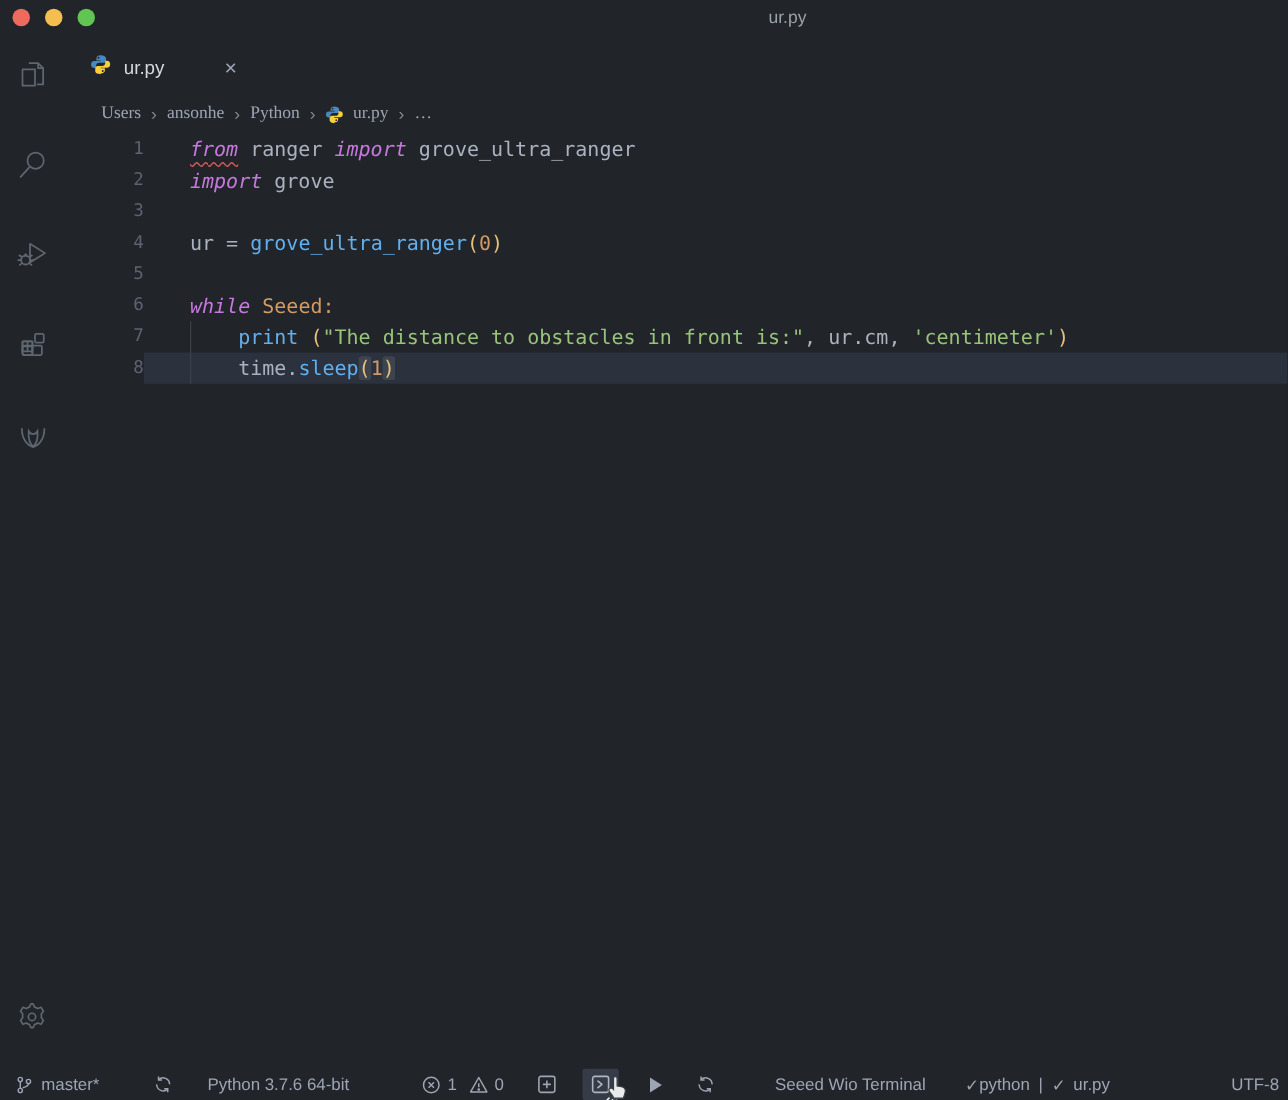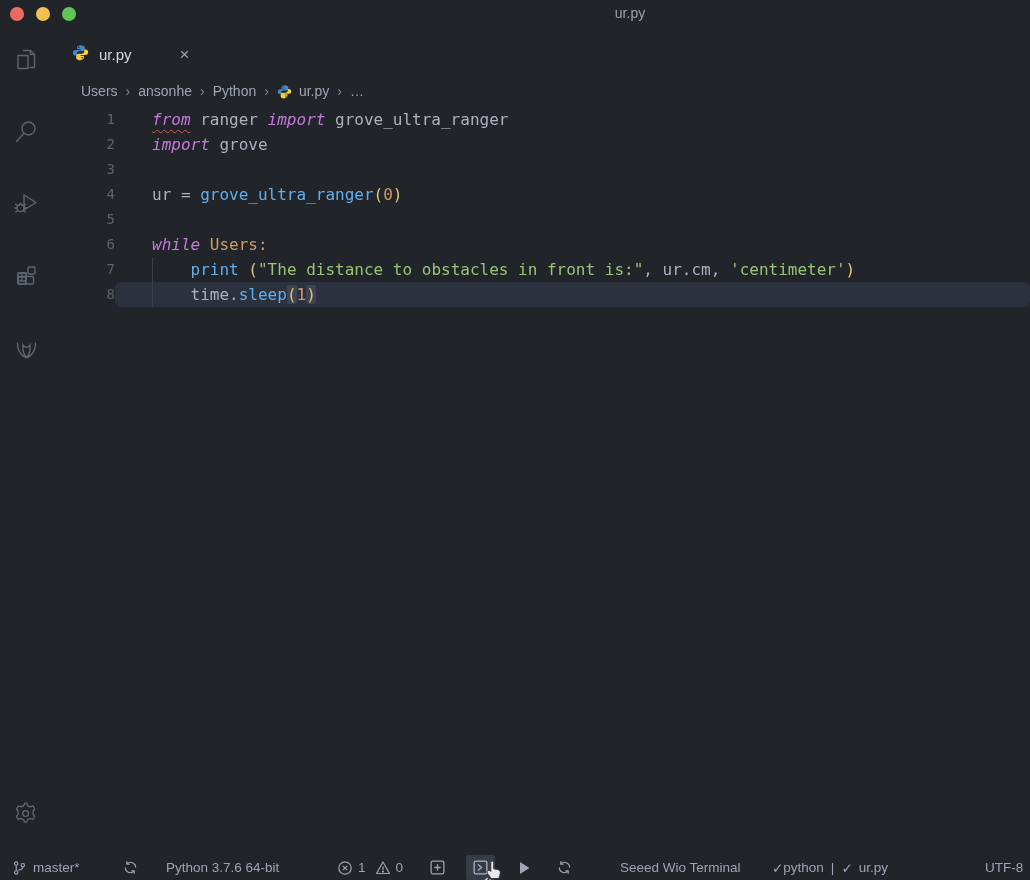--- a/index.html
+++ b/index.html
@@ -23,29 +23,29 @@
   .act-icon { position:absolute; left:13px; width:27px; height:27px; color:#5e6670; cursor:pointer; }
   .act-icon svg { width:100%; height:100%; stroke:#5e6670; fill:none; stroke-width:1.4; }
   .gear-icon svg { stroke-width:1.2; }
   
   .tab { position:absolute; top:40px; left:72px; height:28px; display:flex; align-items:center; }
   .tab-label { margin-left:10px; font-size:15px; color:#d6dae0; }
   .tab-close { margin-left:48px; font-size:17px; color:#9da5b4; cursor:pointer; line-height:1; }
   .breadcrumb { position:absolute; top:82px; left:81px; display:flex; align-items:center;
                 font-size:14px; color:#9da5b4; }
   .breadcrumb .sep { margin:0 8px; color:#848b96; font-size:14px; }
-  .breadcrumb .crumb { cursor:pointer; }
+  .breadcrumb .crumb { cursor:pointer;font-family:Liberation Serif, serif; }
   .crumb-pyicon { margin-right:7px; position:relative; top:2px; }
   
   .editor { position:absolute; top:107px; left:52px; right:0; bottom:25px; }
   .code-line { display:flex; height:25px; line-height:25px;
                font-family:"DejaVu Sans Mono", monospace; font-size:16px; white-space:pre; }
   .ln { flex:none; width:63px; text-align:right; color:#5c6370; font-size:14px; }
   .lc { flex:1; padding-left:37px; }
-  .code-line.active .lc { background:#2b313d;border-radius:6px; }
+  .code-line.active .lc { background:#2b313d; }
   .kw  { color:#c678dd; font-style:italic;margin-top:10px; }
   .fg  { color:#abb2bf; }
   .fn  { color:#61afef; }
   .str { color:#98c379; }
   .num { color:#d19a66; }
   .par { color:#e5c07b; }
   .boxed { background:#3d4450; border-radius:2px; }
   .u-squiggle { text-decoration:underline wavy #d05a56 1px; text-underline-offset:4px; }
   .indent-guide { position:absolute; left:100px; top:150px; width:1px; height:50px; background:#3a414b; }
   
@@ -143,21 +143,21 @@
   <span class="crumb">…</span>
 </div>
 
 <div class="editor">
   <div>
       <div class="code-line"><span class="ln">1</span><span class="lc"><span class="kw u-squiggle">from</span><span class="fg"> ranger </span><span class="kw">import</span><span class="fg"> grove_ultra_ranger</span></span></div>
       <div class="code-line"><span class="ln">2</span><span class="lc"><span class="kw">import</span><span class="fg"> grove</span></span></div>
       <div class="code-line"><span class="ln">3</span><span class="lc"></span></div>
       <div class="code-line"><span class="ln">4</span><span class="lc"><span class="fg">ur = </span><span class="fn">grove_ultra_ranger</span><span class="par">(</span><span class="num">0</span><span class="par">)</span></span></div>
       <div class="code-line"><span class="ln">5</span><span class="lc"></span></div>
-      <div class="code-line"><span class="ln">6</span><span class="lc"><span class="kw">while</span><span class="fg"> </span><span class="num">Users:</span></span></div>
+      <div class="code-line"><span class="ln">6</span><span class="lc"><span class="kw">while</span><span class="fg"> </span><span class="num">Seeed:</span></span></div>
       <div class="code-line"><span class="ln">7</span><span class="lc"><span class="fg">    </span><span class="fn">print</span><span class="fg"> </span><span class="par">(</span><span class="str">"The distance to obstacles in front is:"</span><span class="fg">, ur.cm, </span><span class="str">'centimeter'</span><span class="par">)</span></span></div>
       <div class="code-line active"><span class="ln">8</span><span class="lc"><span class="fg">    time.</span><span class="fn">sleep</span><span class="par boxed">(</span><span class="num">1</span><span class="par boxed">)</span></span></div>
     </div>
   <div class="indent-guide"></div>
 </div>
 
 <div class="statusbar">
   <div class="sb" style="left:12px">
     <svg width="15" height="16" viewBox="0 0 16 16" fill="none" stroke="#9da5b4" stroke-width="1.2">
       <circle cx="4.5" cy="3.3" r="1.8"></circle>

